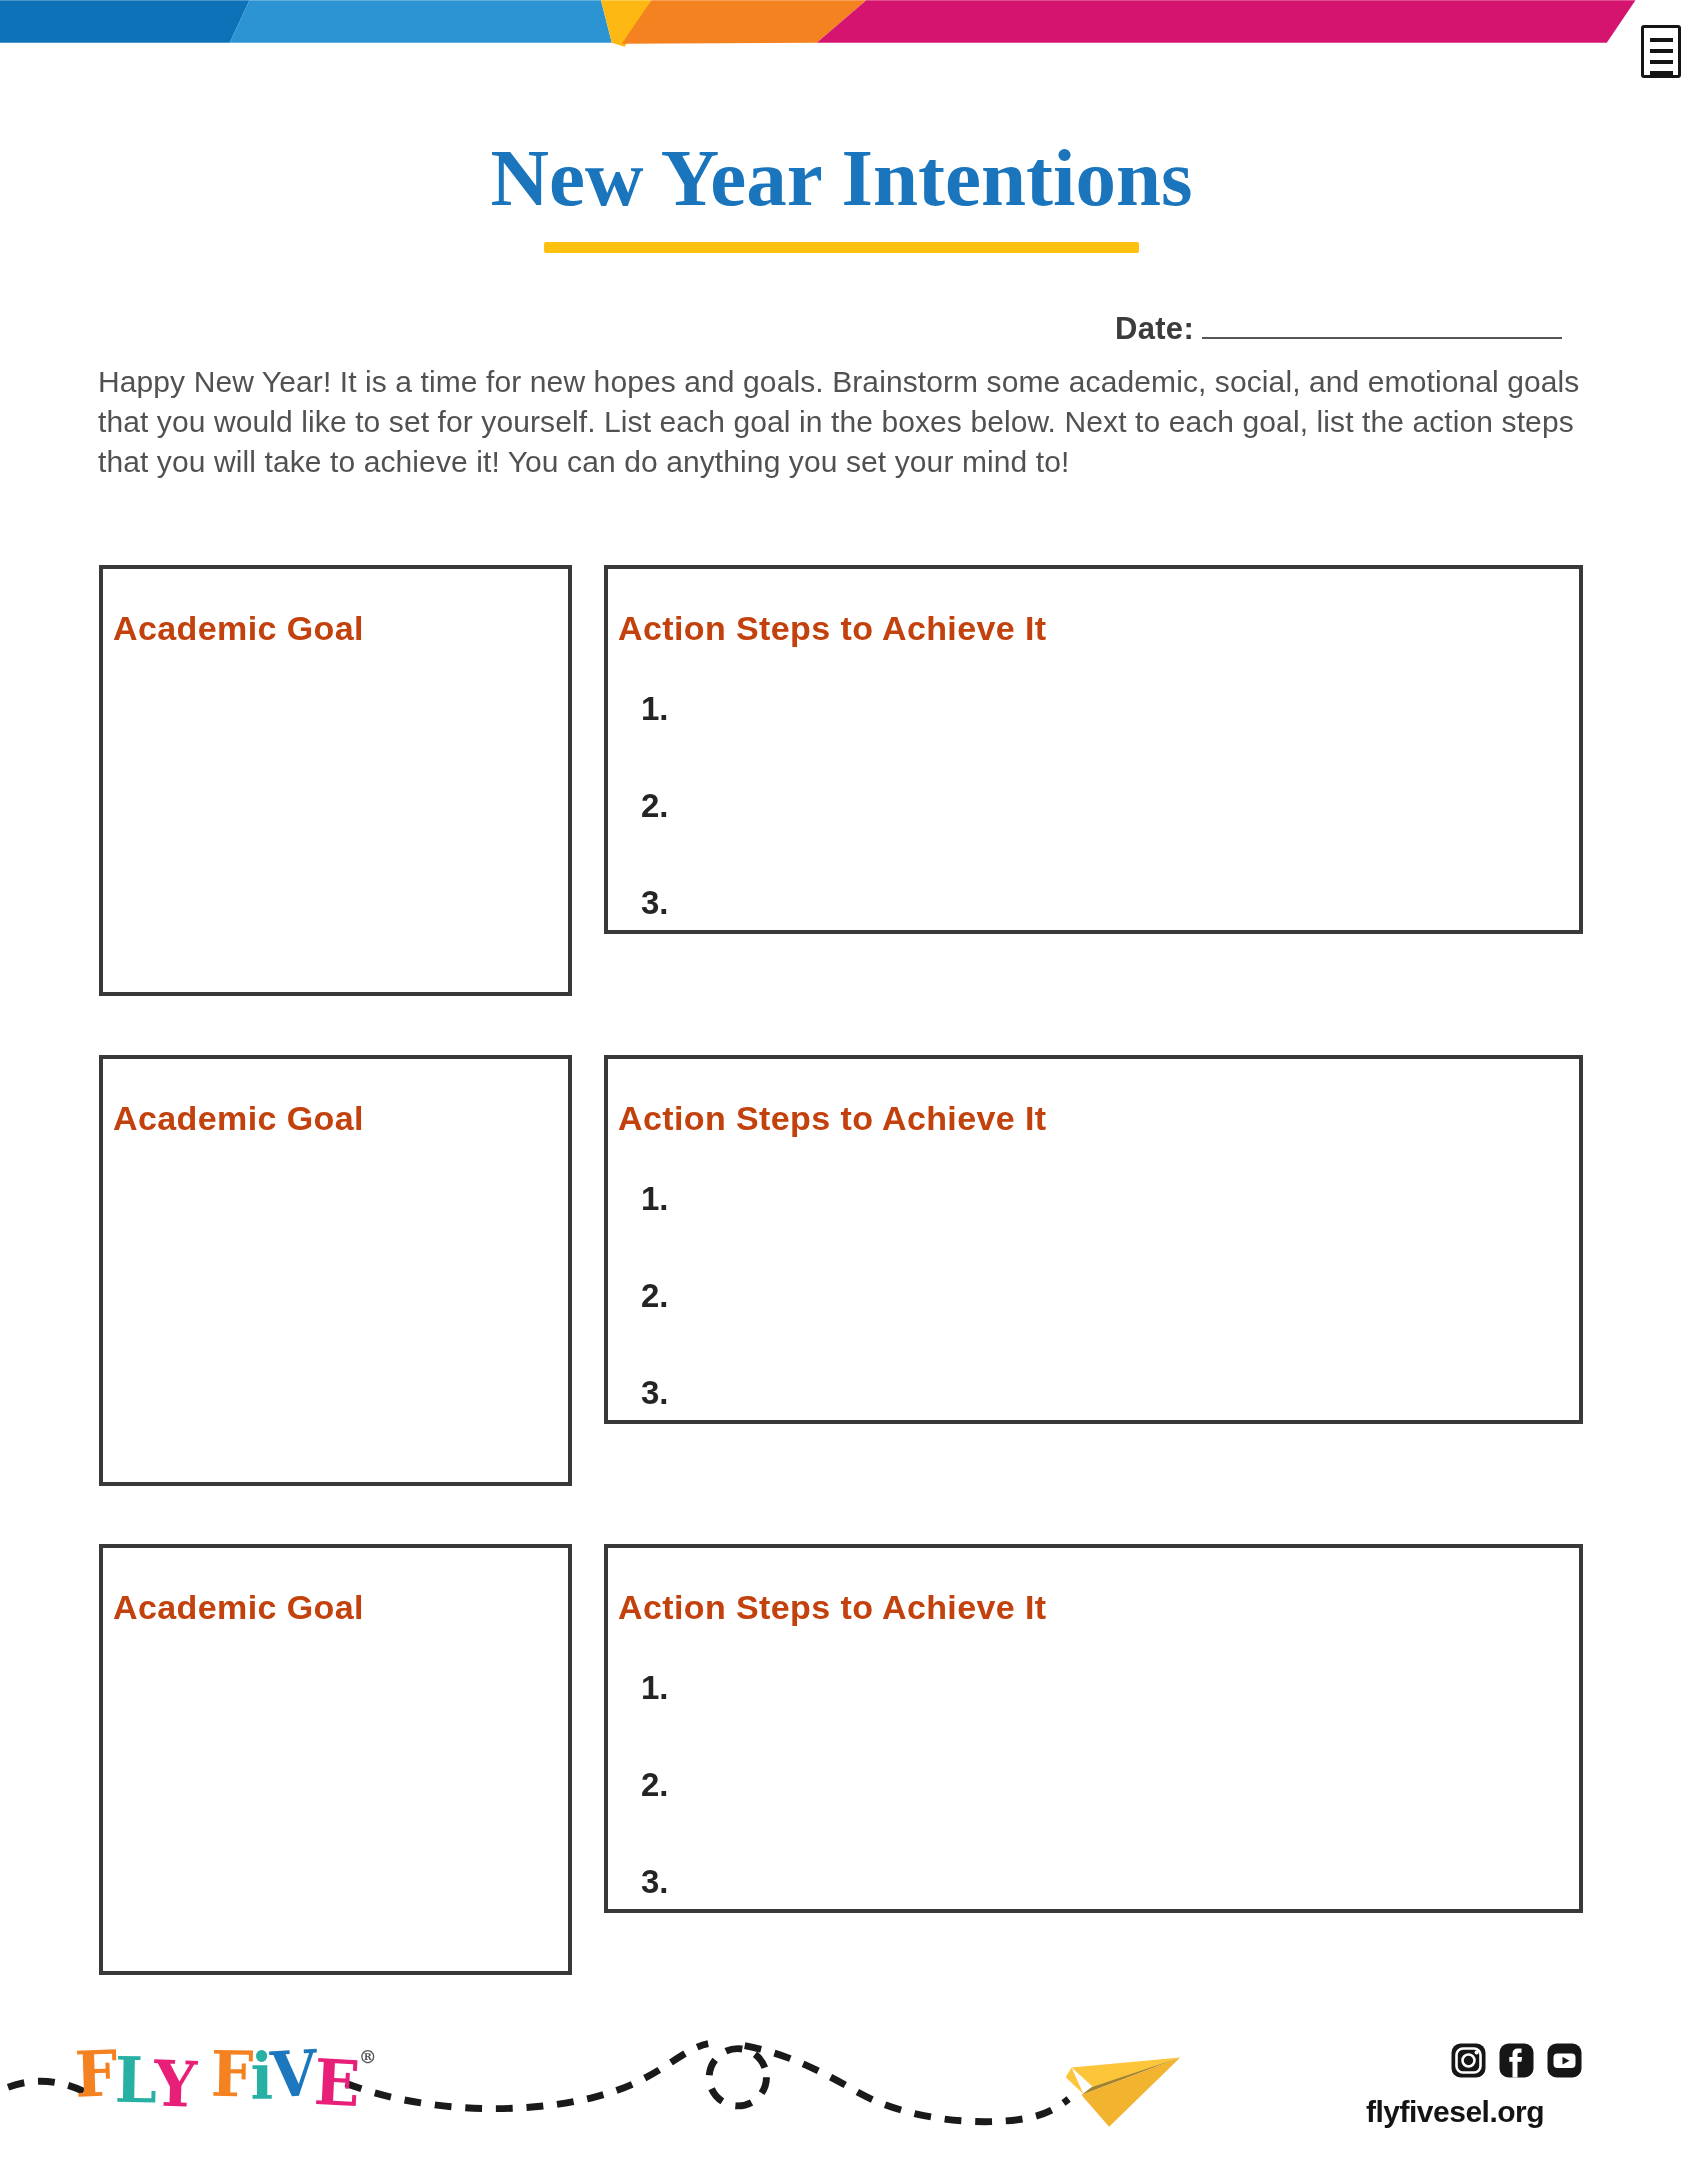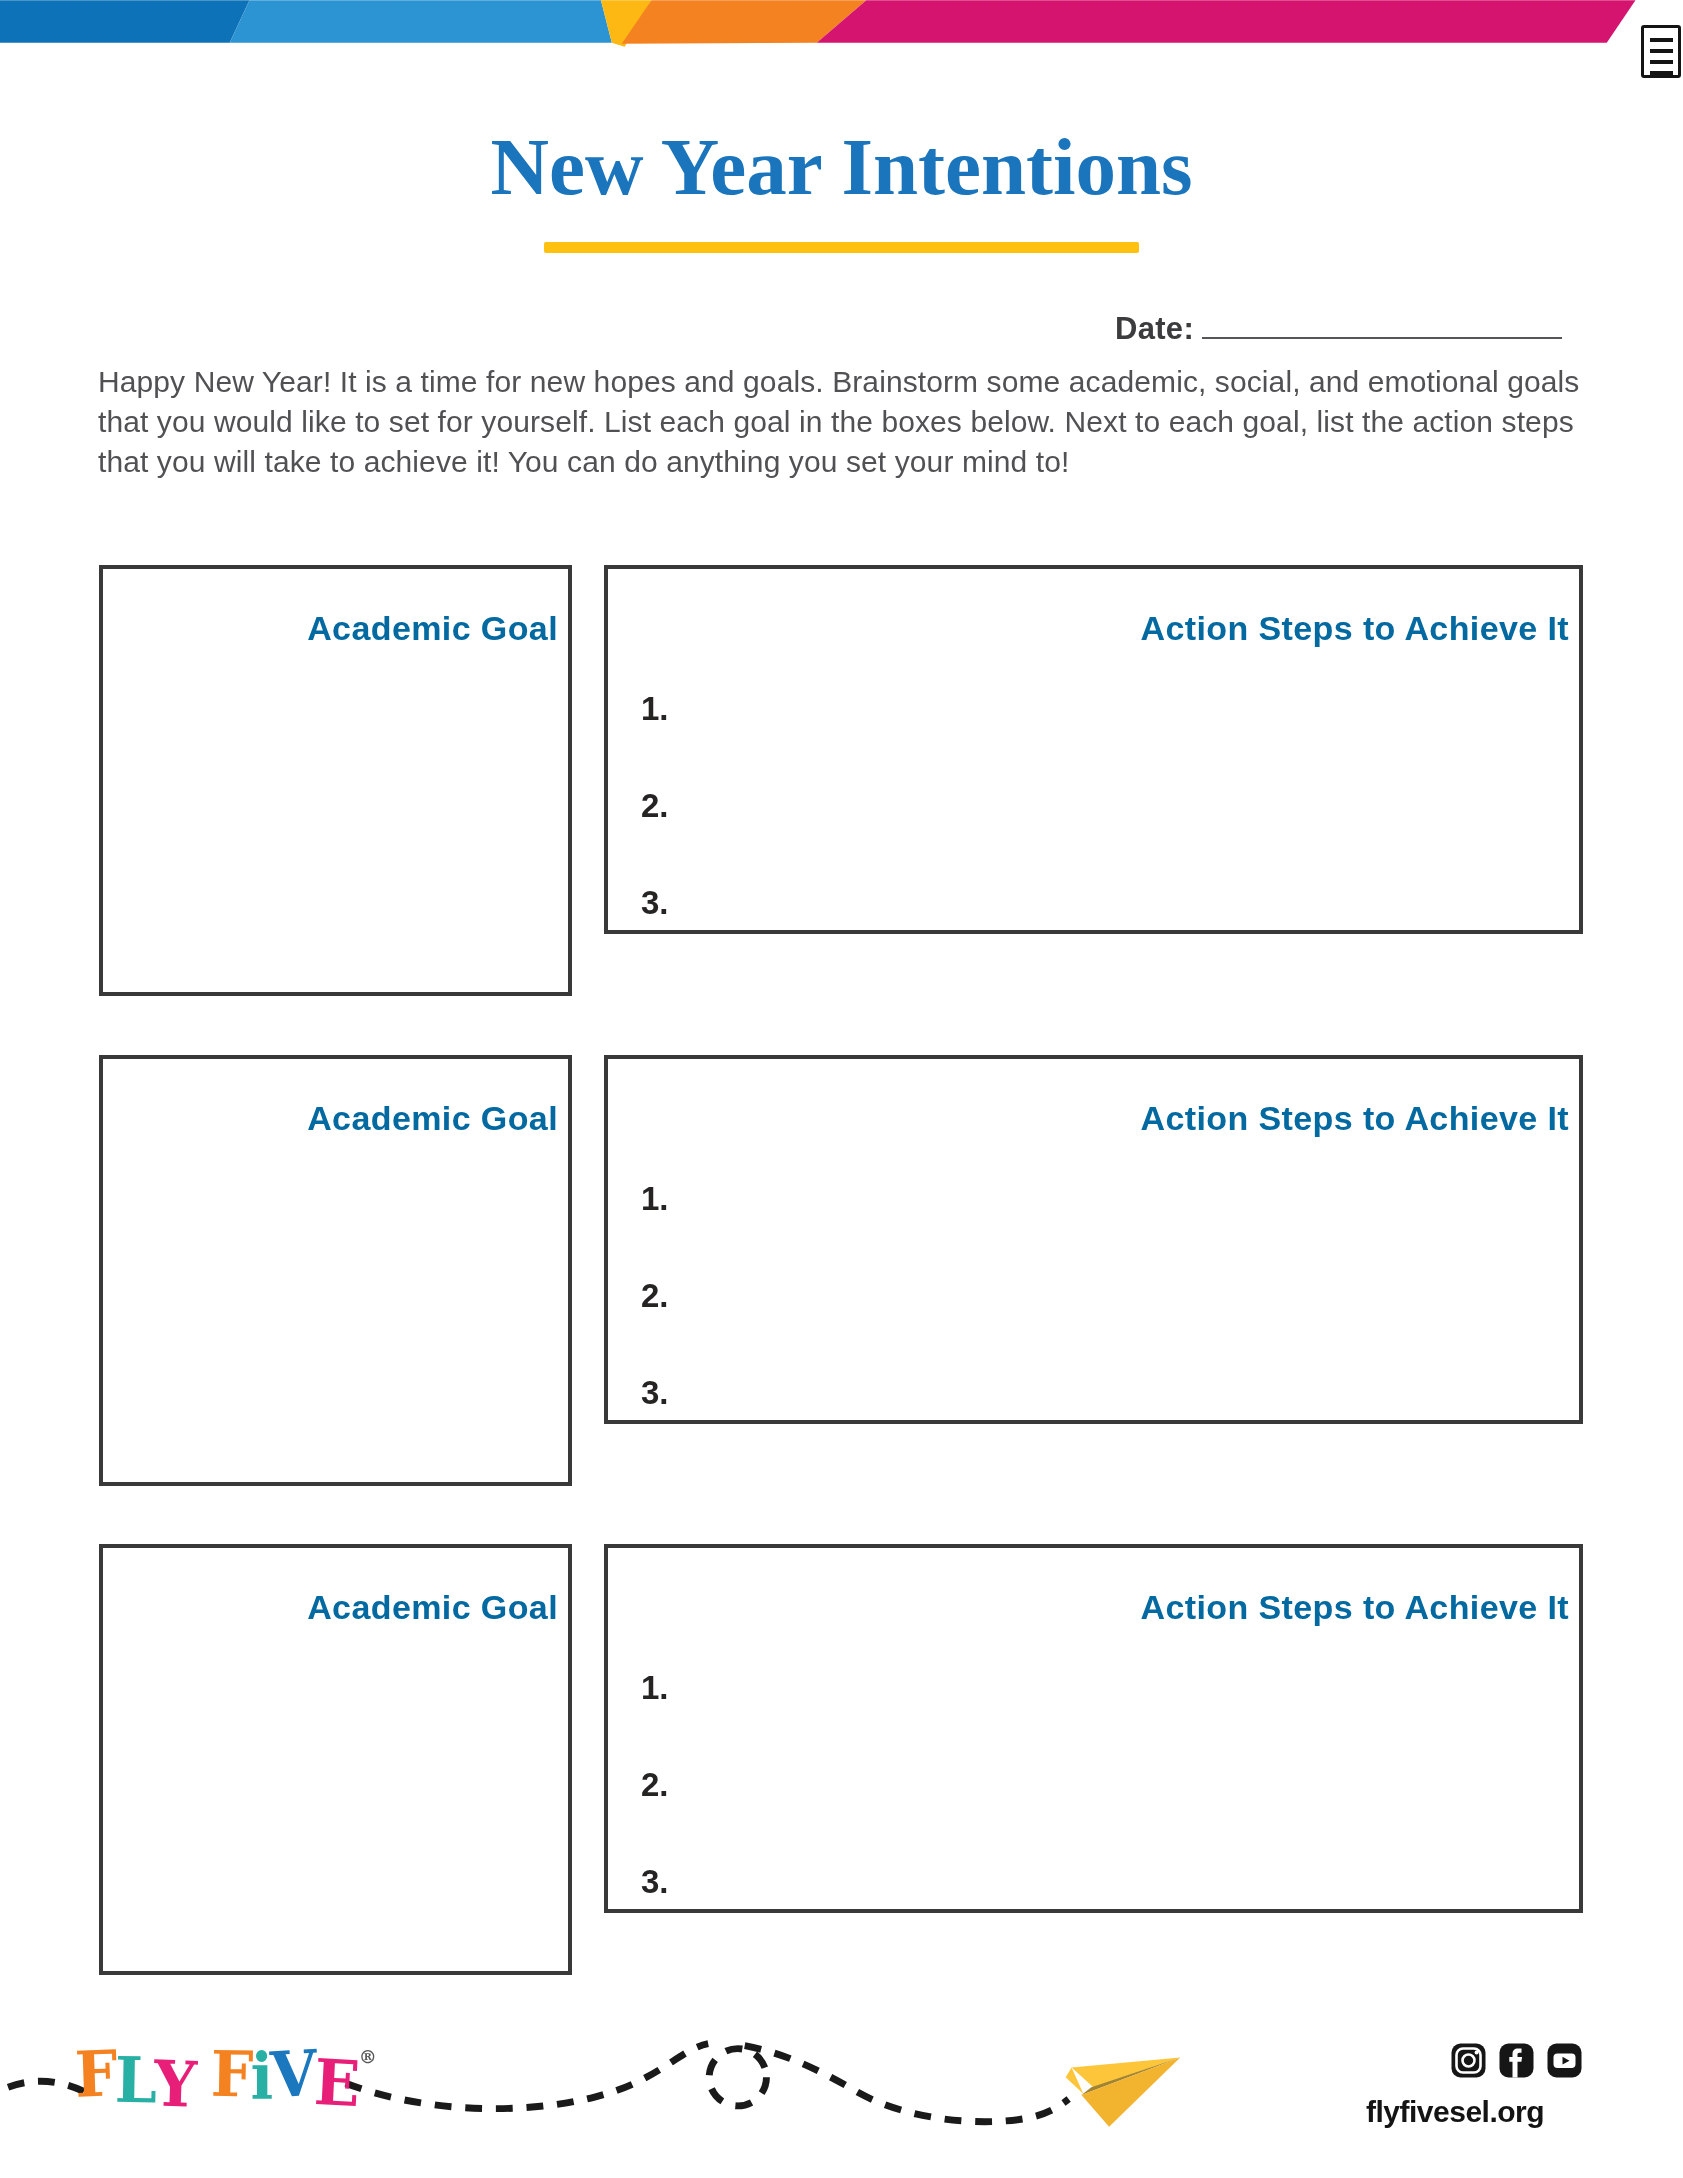--- a/index.html
+++ b/index.html
@@ -9,42 +9,42 @@
   
   .top-bar{position:absolute;left:0;top:0;width:1683px;height:48px;}
 
   
   .menu-icon{position:absolute;left:1641px;top:25px;width:40px;height:53px;background:#fff;
              border:3px solid #141414;border-radius:3px;box-sizing:border-box;}
   .menu-icon .line{position:absolute;left:6px;right:5px;height:4px;background:#141414;}
   .menu-icon .l0{top:10px}.menu-icon .l1{top:21px}.menu-icon .l2{top:32px}.menu-icon .l3{top:43px}
 
   
-  .page-title{position:absolute;left:0;right:0;top:125px;margin:0;text-align:center;
+  .page-title{position:absolute;left:0;right:0;top:125px;margin:11px;text-align:center;
               font-family:"Liberation Serif",serif;font-weight:700;font-size:81px;line-height:1.05;}
   .title-underline{position:absolute;left:544px;top:242px;width:595px;height:11px;border-radius:2px;}
 
   
   .field-group{position:absolute;top:309px;font-size:31px;font-weight:700;color:#3c3b3d;
                letter-spacing:0.3px;white-space:nowrap;}
   .name-group{left:98px;} .date-group{left:1115px;}
   .field-line{display:inline-block;border-bottom:2px solid #55565a;height:28px;margin-left:8px;
               vertical-align:baseline;}
   .name-line{width:513px;} .date-line{width:360px;}
 
   
   .intro{position:absolute;left:98px;top:362px;width:1501px;font-size:30px;line-height:40px;
          color:#515154;letter-spacing:0.1px;font-weight:400;margin:0;}
 
   
   .goal-box{position:absolute;box-sizing:border-box;border:4px solid #3a3939;background:#fff;}
   .goal-box.left{left:99px;width:473px;height:431px;}
   .goal-box.right{left:604px;width:979px;height:369px;}
   .row-0{top:565px}.row-1{top:1055px}.row-2{top:1544px}
-  .box-title{margin:40px 10px 0;text-align:right;font-size:34px;font-weight:700;color:#0369a1;
+  .box-title{margin:40px 10px 0;text-align:left;font-size:34px;font-weight:700;color:#c2410c;
              letter-spacing:0.4px;}
   .step-num{position:absolute;left:33px;font-size:33px;font-weight:700;color:#262423;}
   .step-0{top:121px}.step-1{top:218px}.step-2{top:315px}
 
   
   .trail-svg{position:absolute;left:0;top:2020px;width:1683px;height:158px;}
   .logo{position:absolute;left:75px;top:2043px;font-family:"DejaVu Serif",serif;font-weight:700;
         font-size:63px;line-height:1;letter-spacing:-3px;transform:scaleX(.95);transform-origin:left top;
         white-space:nowrap;}
   .logo .ch{display:inline-block;}

